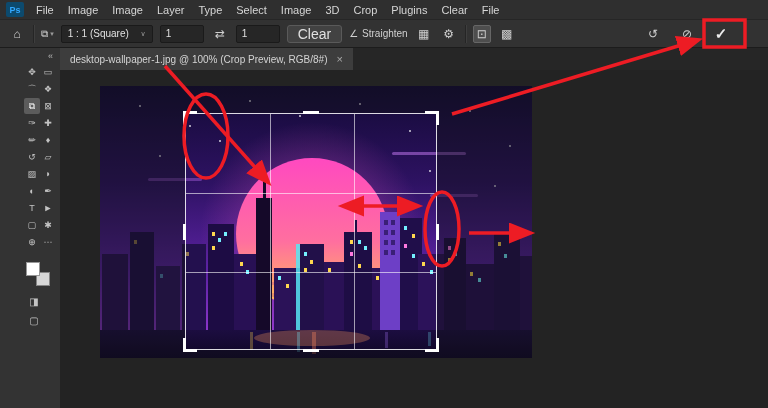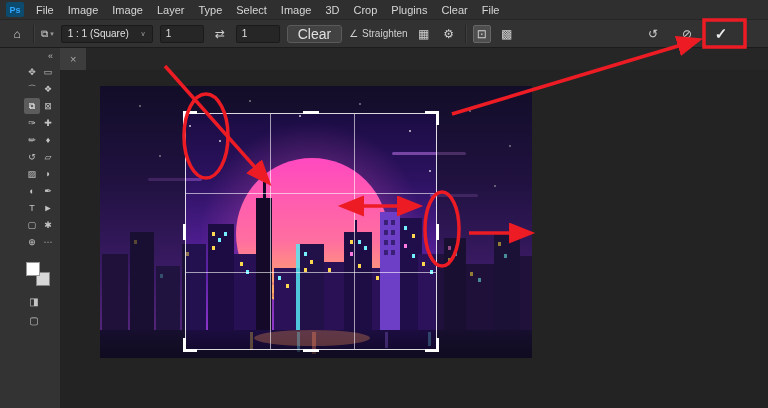--- a/index.html
+++ b/index.html
@@ -162,20 +162,21 @@
     </div>
     <div class="toolbar-bottom">
       <span>◨</span>
       <span>▢</span>
     </div>
   </div>
 
   <div class="doc-area">
     <div class="tab-bar">
       <div class="tab">
+        <span>desktop-wallpaper-1.jpg @ 100% (Crop Preview, RGB/8#)</span>
         <span class="tab-close">×</span>
       </div>
     </div>
 
     <div class="canvas">
 
       <svg class="document-image" viewBox="0 0 432 272" width="432" height="272" preserveAspectRatio="none">
         <defs>
           <linearGradient id="sky" x1="0" y1="0" x2="0" y2="1">
             <stop offset="0" stop-color="#130a35"></stop>

